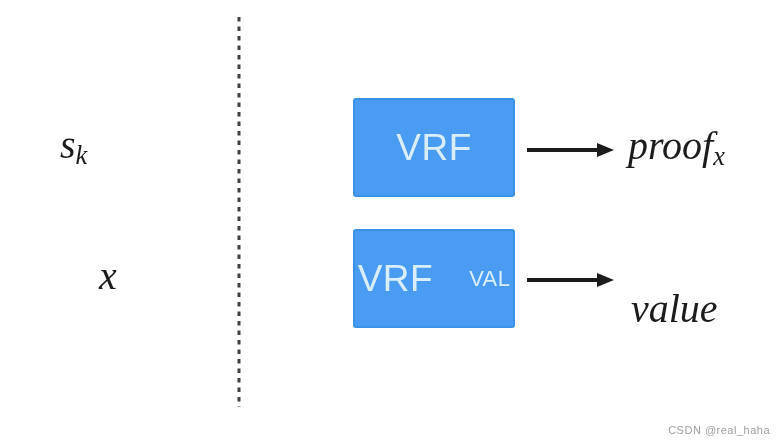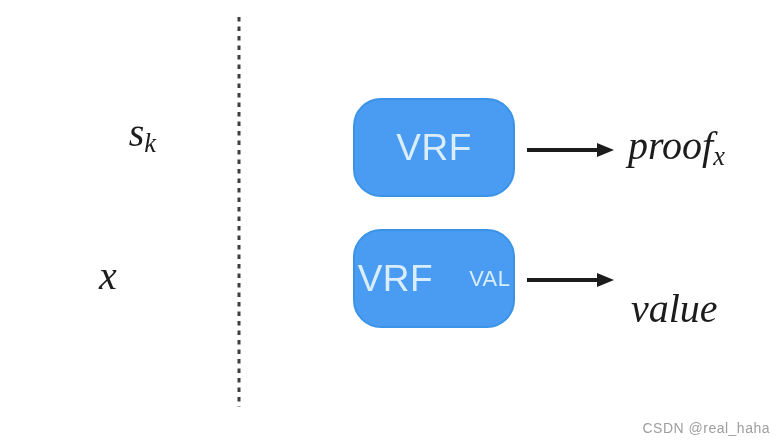--- a/index.html
+++ b/index.html
@@ -29,33 +29,33 @@
     font-size: 40px;
     line-height: 1.1;
     color: #1c1c1c;
     white-space: nowrap;
   }
   .math .sub {
     font-size: 0.66em;
     display: inline-block;
     transform: translateY(0.22em);
   }
-  .input-1 { left: 60px;  top: 111px; width: 96px; text-align: right; }
+  .input-1 { left: 60px;  top: 123px; width: 96px; text-align: left; }
   .input-2 { left: 60px;  top: 254px; width: 96px; text-align: center; }
   .output-1 { left: 628px; top: 124px; text-align: right; }
   .output-2 { left: 631px; top: 255px; margin-top: 32px; }
   
   .vrf-box {
     position: absolute;
     left: 353px;
     width: 158px;
     height: 95px;
     background: #4A9CF2;
     border: 2px solid #3A93E6;
-    border-radius: 28px;
+    border-radius: 3px;
     display: flex;
     align-items: center;
     justify-content: center;
     color: #DAEDFB;
     font-family: "Liberation Sans", sans-serif;
     font-weight: 400;
     font-size: 37px;
     letter-spacing: 0.5px;
     white-space: nowrap;
     gap: 36px;
@@ -72,21 +72,21 @@
     width: 90px;
     height: 22px;
   }
   .arrow-1 { left: 526px; top: 139px; }
   .arrow-2 { left: 526px; top: 269px; }
   
   .watermark {
     position: absolute;
     right: 14px;
     bottom: 10px;
-    font-size: 14px;
+    font-size: 11px;
     letter-spacing: 0.5px;
     color: #9E9E9E;
   }
 </style>
 </head>
 <body>
 
 <div class="canvas">
 
   <svg class="separator" width="6" height="390" viewBox="0 0 6 390">

